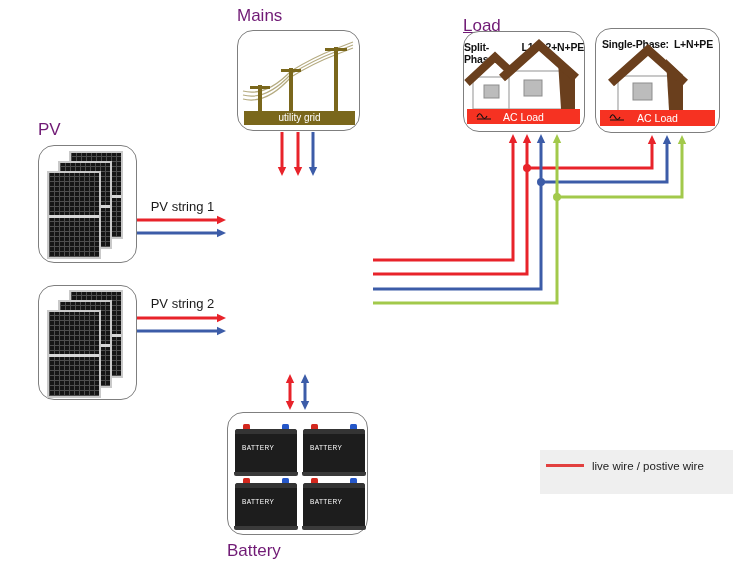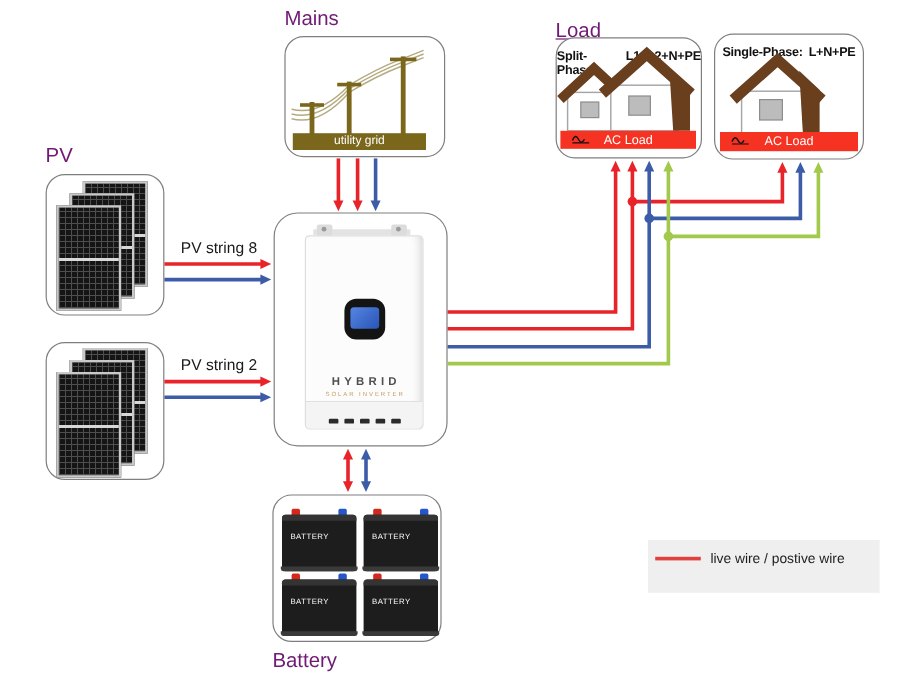--- a/index.html
+++ b/index.html
@@ -80,63 +80,42 @@
   </div>
 
   <div class="box" style="left:38px;top:285px;width:99px;height:115px;">
     <div class="panel-stack">
       <div class="panel" style="left:30px;top:4px;"></div>
       <div class="panel" style="left:19px;top:14px;"></div>
       <div class="panel" style="left:8px;top:24px;"></div>
     </div>
   </div>
 
-  <div class="string-label" style="left:137px;width:91px;top:199px;">PV string 8</div>
+  <div class="string-label" style="left:137px;width:91px;top:199px;">PV string 1</div>
   <div class="string-label" style="left:137px;width:91px;top:296px;text-align:center;">PV string 2</div>
 
-  <div class="box" style="left:237px;top:30px;width:134px;height:101px;">
+  <div class="box" style="left:237px;top:30px;width:123px;height:101px;">
     <svg width="120" height="98" viewBox="0 0 120 98">
       <g stroke="#b5ab80" stroke-width="1.2" fill="none">
         <path d="M5 60 Q28 66 53 40 Q76 26 97 18 L115 11"></path>
         <path d="M5 64 Q28 70 53 43 Q76 29 97 21 L115 14"></path>
         <path d="M5 68 Q28 74 53 46 Q76 32 97 24 L115 17"></path>
       </g>
       <g fill="#7a671c">
         <rect x="20" y="54" width="4" height="28"></rect>
         <rect x="12" y="55" width="20" height="3"></rect>
         <rect x="51" y="37" width="4" height="45"></rect>
         <rect x="43" y="38" width="20" height="3"></rect>
         <rect x="96" y="16" width="4" height="66"></rect>
         <rect x="87" y="17" width="22" height="3"></rect>
       </g>
     </svg>
     <div class="grid-banner">utility grid</div>
   </div>
 
-  <div class="box" style="left:228px;top:177px;width:145px;height:195px;border-radius:20px;">
-    <div class="inv-bar"></div>
-    <div class="inv-tab" style="left:35px;"></div>
-    <div class="inv-tab" style="left:97px;"></div>
-    <div class="inv-body">
-      <div class="inv-screen">
-        <div class="inv-lcd"></div>
-      </div>
-      <div class="inv-brand">HYBRID</div>
-      <div class="inv-sub">SOLAR INVERTER</div>
-      <div class="inv-bottom">
-        <div class="inv-ports">
-          <span></span>
-            <span></span>
-            <span></span>
-            <span></span>
-            <span></span>
-        </div>
-      </div>
-    </div>
-  </div>
 
   <div class="box" style="left:463px;top:31px;width:122px;height:101px;">
     <div class="load-title">
       <span>Split-Phase:</span>
       <span>L1+L2+N+PE</span>
     </div>
     <svg width="119" height="98" viewBox="0 0 119 98" style="position:absolute;left:0;top:0;">
       <rect x="9" y="45" width="46" height="32" fill="#fff" stroke="#a5a5a5" stroke-width="1.2"></rect>
       <polygon points="50,43 59,51 59,77 50,77" fill="#6a3f1d"></polygon>
       <path d="M3 51 L31 25 L59 51" stroke="#6a3f1d" stroke-width="8" fill="none"></path>

